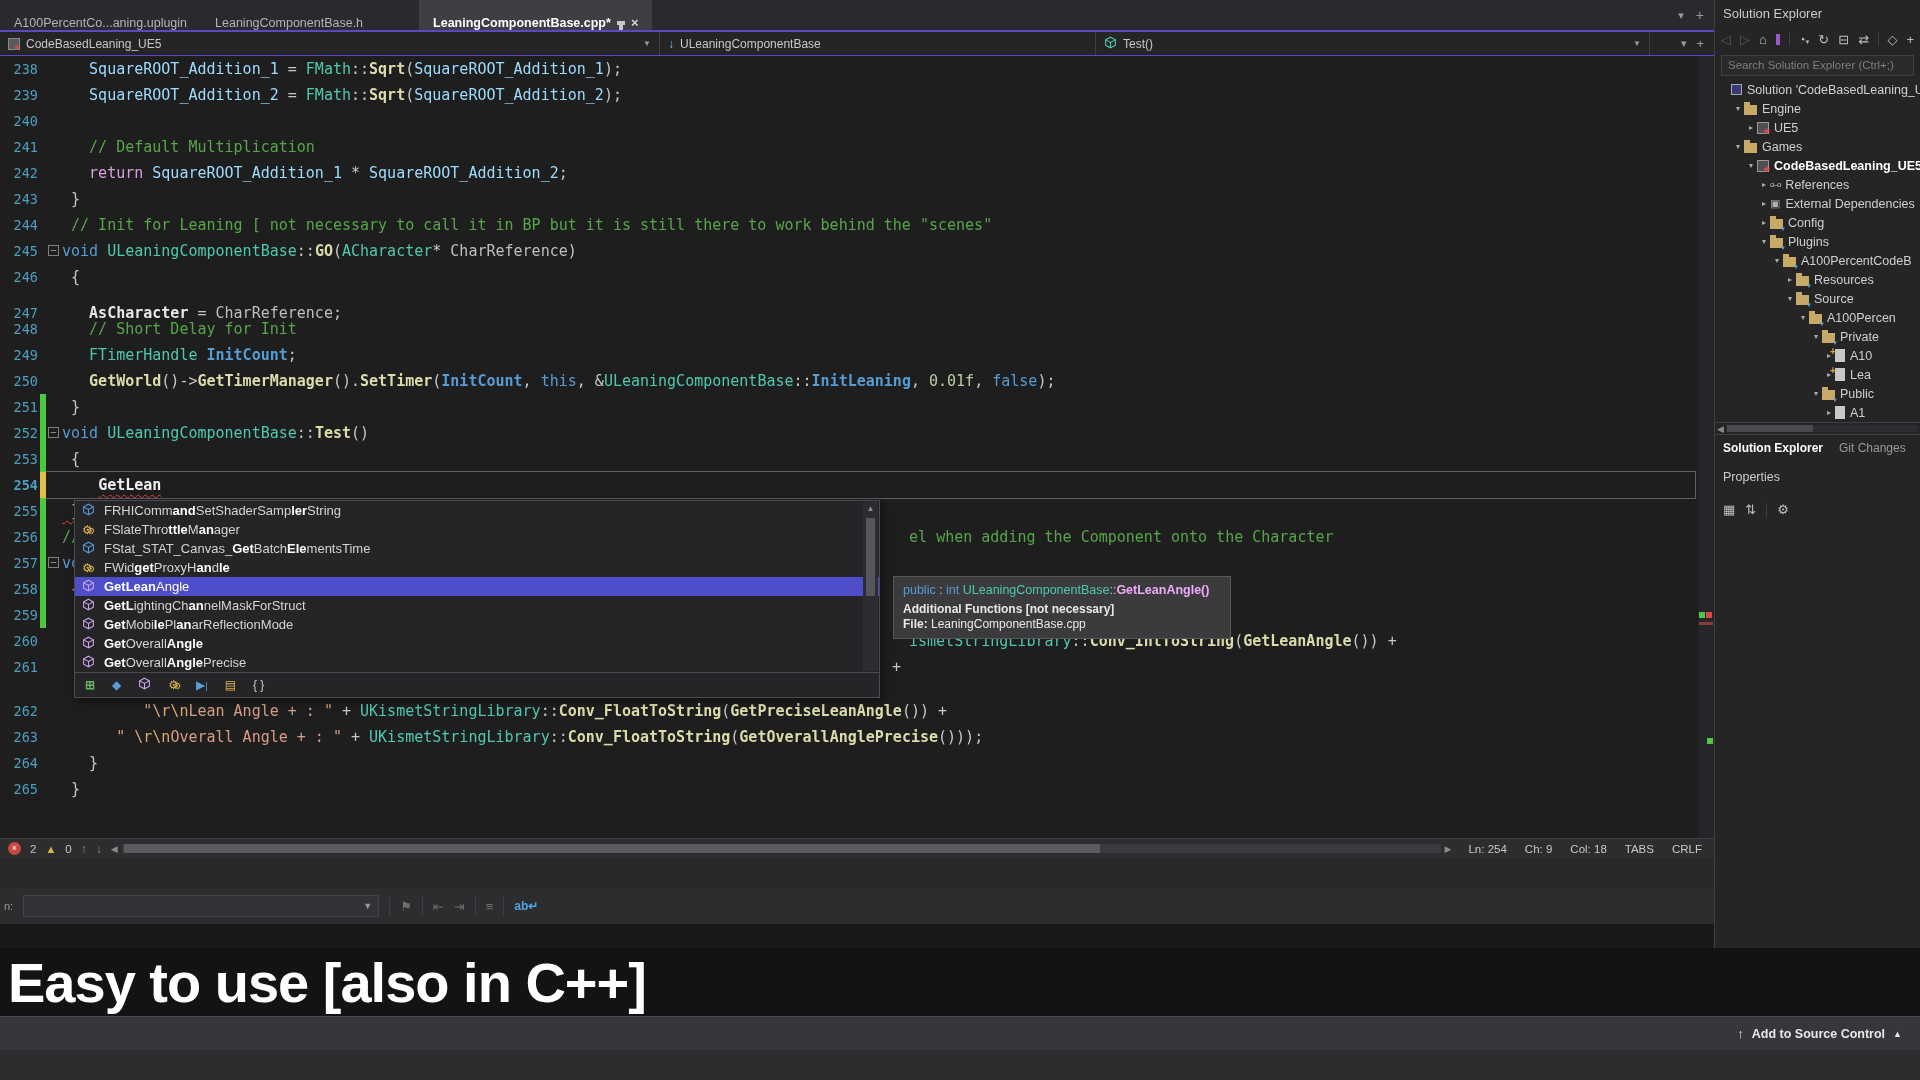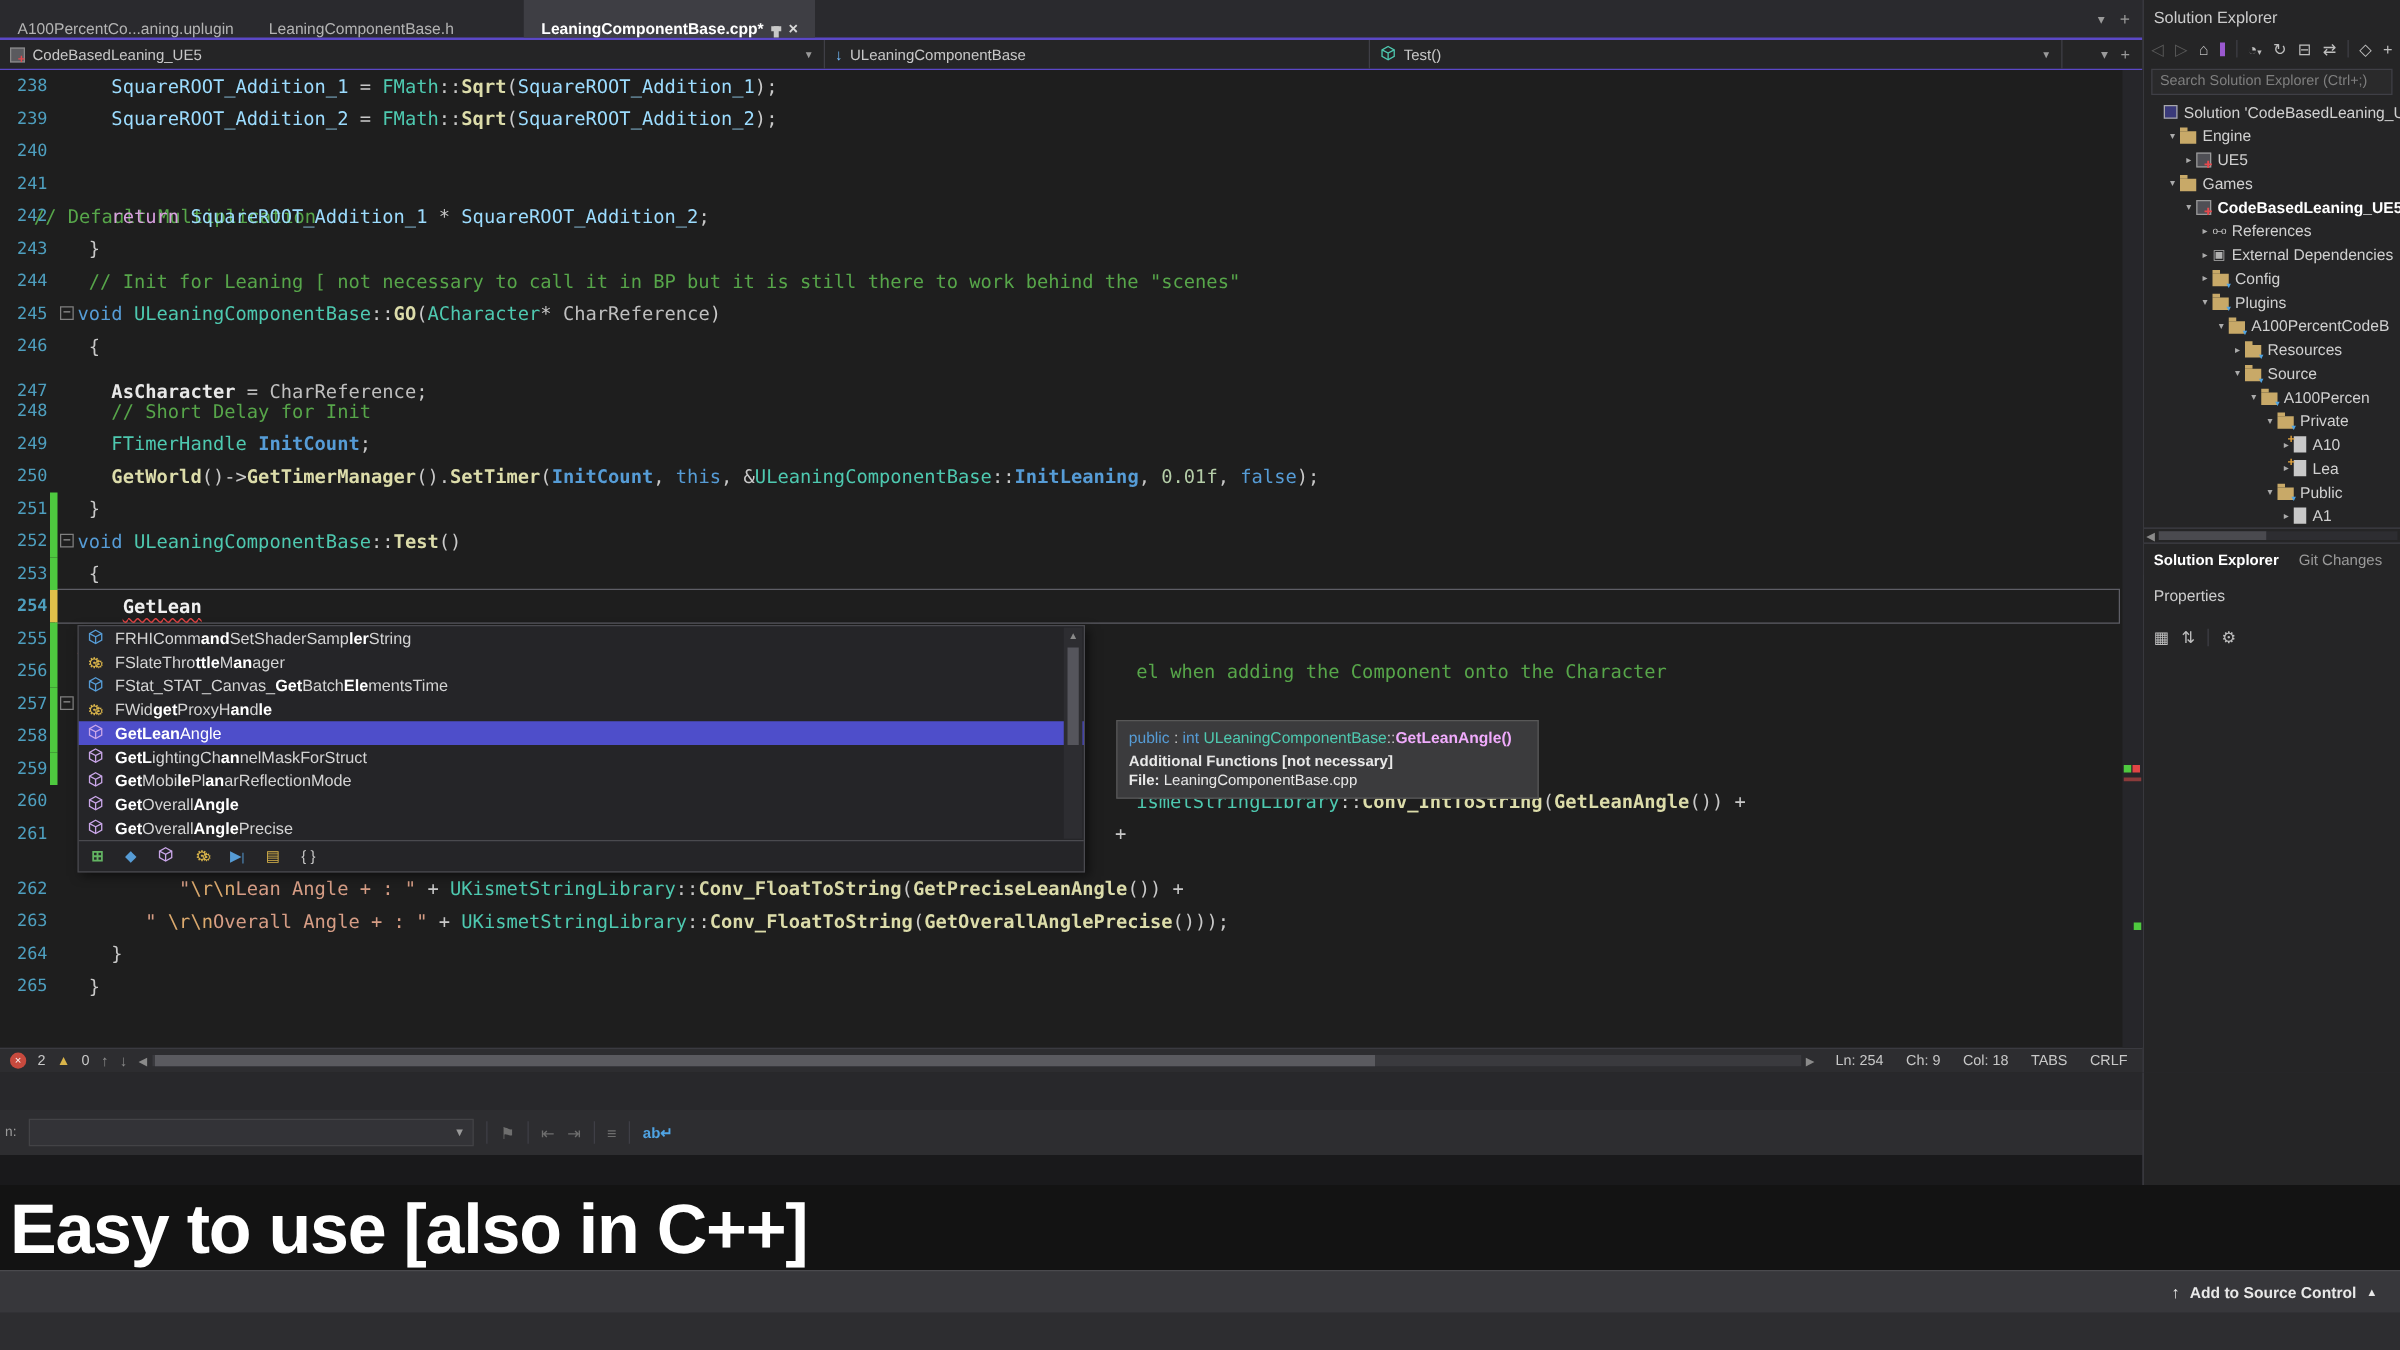--- a/index.html
+++ b/index.html
@@ -49,21 +49,21 @@
   .gap { display:inline-block; height:1px; }
   .t-kw{color:#569CD6} .t-ctrl{color:#D8A0DF} .t-typ{color:#4EC9B0} .t-fn{color:#DCDCAA;font-weight:600}
   .t-var{color:#9CDCFE} .t-par{color:#BFBFBF} .t-fld{color:#E8E8E8;font-weight:700}
   .t-ref{color:#569CD6;font-weight:600} .t-num{color:#B5CEA8} .t-str{color:#D69D85}
   .t-esc{color:#DCAA6E} .t-cmt{color:#57A64A} .t-pun{color:#C8C8C8} .t-wht{color:#F0F0F0}
   .sq { text-decoration:underline wavy #E04545 1px; text-underline-offset:4px; }
   .curline { position:absolute; left:44px; right:18px; top:415px; height:28px;
     border:1px solid #5E5E66; pointer-events:none; }
 
   
-  .popup { position:absolute; left:62px; top:444px; width:806px; background:#252528;
+  .popup { position:absolute; left:74px; top:444px; width:806px; background:#252528;
     border:1px solid #4A4A4F; box-shadow:3px 3px 8px rgba(0,0,0,.5); font-family:"Liberation Sans",sans-serif; }
   .plist { position:relative; }
   .pitem { height:19px; display:flex; align-items:center; gap:7px; padding-left:7px; font-size:13px; color:#D4D4D4; }
   .pitem b { color:#FFF; }
   .pitem.sel { background:#4E4ECA; color:#FFF; }
   .pitem .pic { width:15px; flex:none; display:flex; align-items:center; }
   .pscroll { position:absolute; right:1px; top:1px; width:15px; height:169px; background:#2D2D31; }
   .pscroll .up { text-align:center; color:#8a8a8a; font-size:8px; line-height:14px; }
   .pscroll .thumb { margin:2px auto; width:9px; height:78px; background:#55555C; }
   .pfoot { border-top:1px solid #4A4A4F; height:25px; display:flex; align-items:center; gap:17px;
@@ -210,21 +210,21 @@
           <span style="font-size:13px;">+</span>
         </div>
       </div>
 
       <div class="code" id="code">
         <div class="curline"></div>
         <div id="code-lines">
             <div class="line" style="top: 0px;"><span class="gut">238</span><span class="chg"></span><span class="foldc"></span><span class="txt"><span class="t-pun">   </span><span class="t-var">SquareROOT_Addition_1</span><span class="t-pun"> = </span><span class="t-typ">FMath</span><span class="t-pun">::</span><span class="t-fn">Sqrt</span><span class="t-pun">(</span><span class="t-var">SquareROOT_Addition_1</span><span class="t-pun">);</span></span></div>
             <div class="line" style="top: 26px;"><span class="gut">239</span><span class="chg"></span><span class="foldc"></span><span class="txt"><span class="t-pun">   </span><span class="t-var">SquareROOT_Addition_2</span><span class="t-pun"> = </span><span class="t-typ">FMath</span><span class="t-pun">::</span><span class="t-fn">Sqrt</span><span class="t-pun">(</span><span class="t-var">SquareROOT_Addition_2</span><span class="t-pun">);</span></span></div>
             <div class="line" style="top: 52px;"><span class="gut">240</span><span class="chg"></span><span class="foldc"></span><span class="txt"></span></div>
-            <div class="line" style="top: 78px; flex-direction: column;"><span class="gut">241</span><span class="chg"></span><span class="foldc"></span><span class="txt"><span class="t-pun">   </span><span class="t-cmt">// Default Multiplication</span></span></div>
+            <div class="line" style="top: 78px;"><span class="gut">241</span><span class="chg"></span><span class="foldc"></span><span class="txt"><span class="t-pun">   </span><span class="t-cmt">// Default Multiplication</span></span></div>
             <div class="line" style="top: 104px;"><span class="gut">242</span><span class="chg"></span><span class="foldc"></span><span class="txt"><span class="t-pun">   </span><span class="t-ctrl">return</span><span class="t-pun"> </span><span class="t-var">SquareROOT_Addition_1</span><span class="t-pun"> * </span><span class="t-var">SquareROOT_Addition_2</span><span class="t-pun">;</span></span></div>
             <div class="line" style="top: 130px;"><span class="gut">243</span><span class="chg"></span><span class="foldc"></span><span class="txt"><span class="t-pun"> }</span></span></div>
             <div class="line" style="top: 156px;"><span class="gut">244</span><span class="chg"></span><span class="foldc"></span><span class="txt"><span class="t-pun"> </span><span class="t-cmt">// Init for Leaning [ not necessary to call it in BP but it is still there to work behind the "scenes"</span></span></div>
             <div class="line" style="top: 182px;"><span class="gut">245</span><span class="chg"></span><span class="foldc"><span class="foldbox">–</span></span><span class="txt"><span class="t-kw">void</span><span class="t-pun"> </span><span class="t-typ">ULeaningComponentBase</span><span class="t-pun">::</span><span class="t-fn">GO</span><span class="t-pun">(</span><span class="t-typ">ACharacter</span><span class="t-pun">* </span><span class="t-par">CharReference</span><span class="t-pun">)</span></span></div>
             <div class="line" style="top: 208px;"><span class="gut">246</span><span class="chg"></span><span class="foldc"></span><span class="txt"><span class="t-pun"> {</span></span></div>
             <div class="line" style="top: 244px;"><span class="gut">247</span><span class="chg"></span><span class="foldc"></span><span class="txt"><span class="t-pun">   </span><span class="t-fld">AsCharacter</span><span class="t-pun"> = </span><span class="t-par">CharReference</span><span class="t-pun">;</span></span></div>
             <div class="line" style="top: 260px;"><span class="gut">248</span><span class="chg"></span><span class="foldc"></span><span class="txt"><span class="t-pun">   </span><span class="t-cmt">// Short Delay for Init</span></span></div>
             <div class="line" style="top: 286px;"><span class="gut">249</span><span class="chg"></span><span class="foldc"></span><span class="txt"><span class="t-pun">   </span><span class="t-typ">FTimerHandle</span><span class="t-pun"> </span><span class="t-ref">InitCount</span><span class="t-pun">;</span></span></div>
             <div class="line" style="top: 312px;"><span class="gut">250</span><span class="chg"></span><span class="foldc"></span><span class="txt"><span class="t-pun">   </span><span class="t-fn">GetWorld</span><span class="t-pun">()-&gt;</span><span class="t-fn">GetTimerManager</span><span class="t-pun">().</span><span class="t-fn">SetTimer</span><span class="t-pun">(</span><span class="t-ref">InitCount</span><span class="t-pun">, </span><span class="t-kw">this</span><span class="t-pun">, &amp;</span><span class="t-typ">ULeaningComponentBase</span><span class="t-pun">::</span><span class="t-ref">InitLeaning</span><span class="t-pun">, </span><span class="t-num">0.01f</span><span class="t-pun">, </span><span class="t-kw">false</span><span class="t-pun">);</span></span></div>
             <div class="line" style="top: 338px;"><span class="gut">251</span><span class="chg g"></span><span class="foldc"></span><span class="txt"><span class="t-pun"> }</span></span></div>

